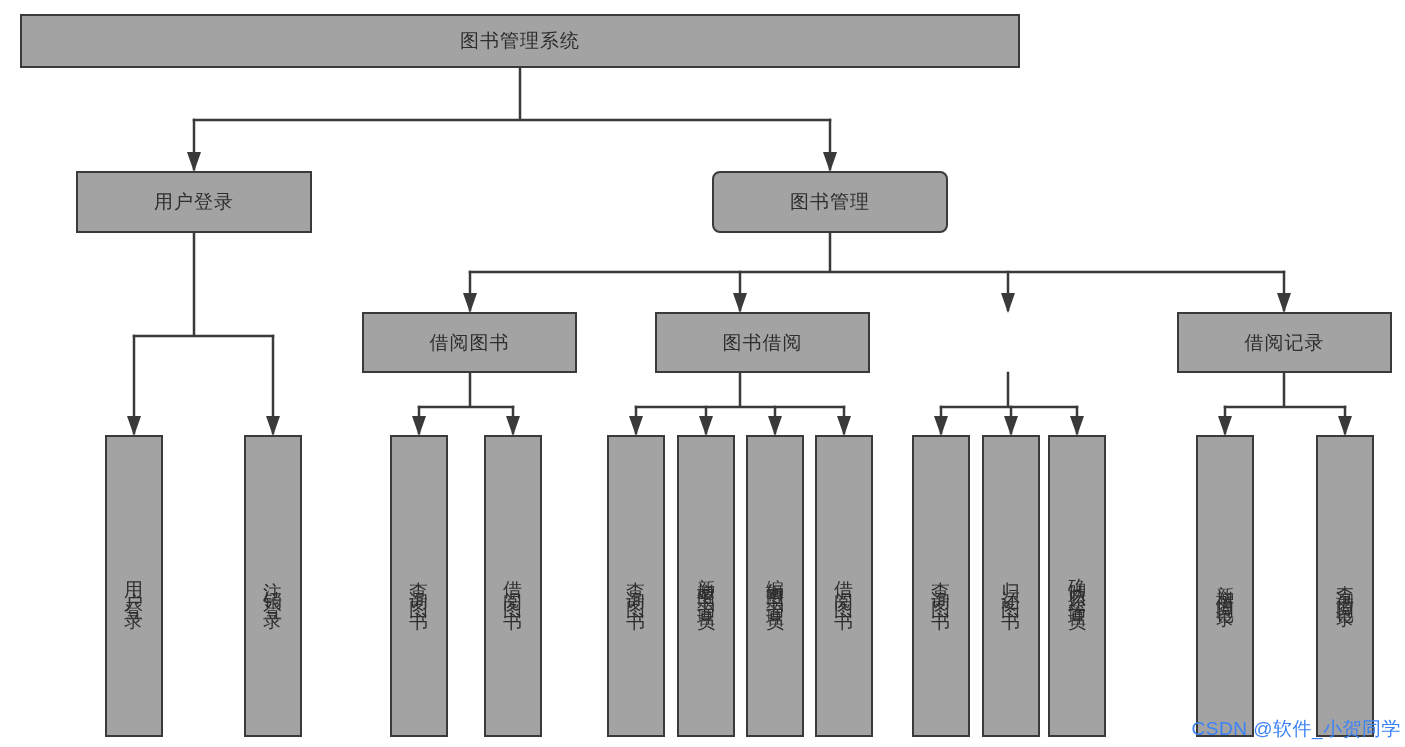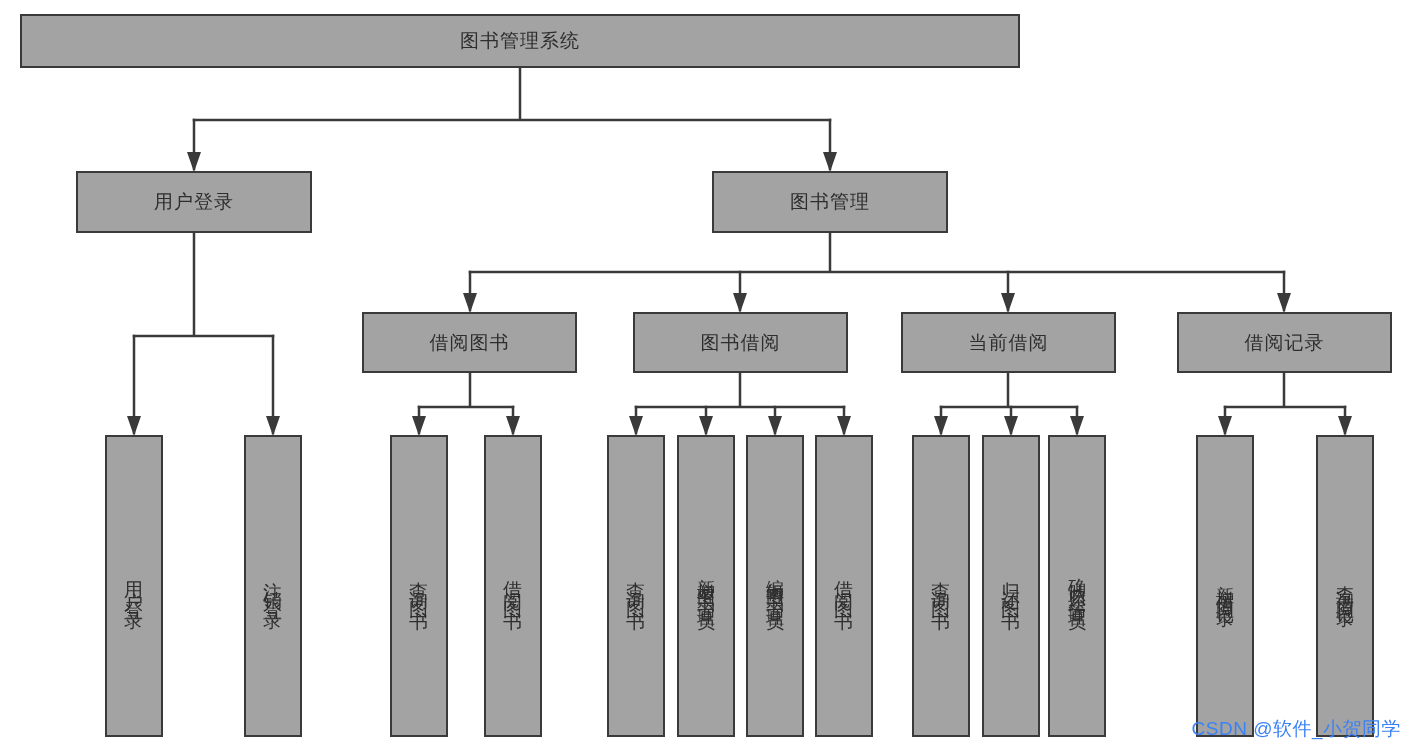--- a/index.html
+++ b/index.html
@@ -29,23 +29,23 @@
   .leaf   {top:435px; width:58px;  height:302px;}
   .leaf span{
     writing-mode:vertical-rl;
     text-orientation:mixed;
     letter-spacing:10px;
     line-height:1;
   }
   .leaf.long span{letter-spacing:5px;font-size:18px;}
   
   .n-login    {left:76px;}
-  .n-bookmgmt {left:712px;}
+  .n-bookmgmt {left:712px;border-radius:8px;}
   .n-newbook  {left:362px;}
-  .n-borrow   {left:633px;}
+  .n-borrow   {left:655px;}
   .n-current  {left:901px;}
   .n-records  {left:1177px;}
   .lf-1 {left:105px;}  .lf-2 {left:244px;}
   .lf-3 {left:390px;}  .lf-4 {left:484px;}
   .lf-5 {left:607px;}  .lf-6 {left:677px;}
   .lf-7 {left:746px;}  .lf-8 {left:815px;}
   .lf-9 {left:912px;}  .lf-10{left:982px;}
   .lf-11{left:1048px;} .lf-12{left:1196px;}
   .lf-13{left:1316px;}
   .watermark{
@@ -115,23 +115,20 @@
   <div class="box lvl2 n-bookmgmt">
     <span>图书管理</span>
   </div>
 
   <div class="box lvl3 n-newbook">
     <span>借阅图书</span>
   </div>
   <div class="box lvl3 n-borrow">
     <span>图书借阅</span>
   </div>
-  <div class="box lvl3 n-current">
-    <span>当前借阅</span>
-  </div>
   <div class="box lvl3 n-records">
     <span>借阅记录</span>
   </div>
 
   <div class="box leaf lf-1">
     <span>用户登录</span>
   </div>
   <div class="box leaf lf-2">
     <span>注销登录</span>
   </div>

